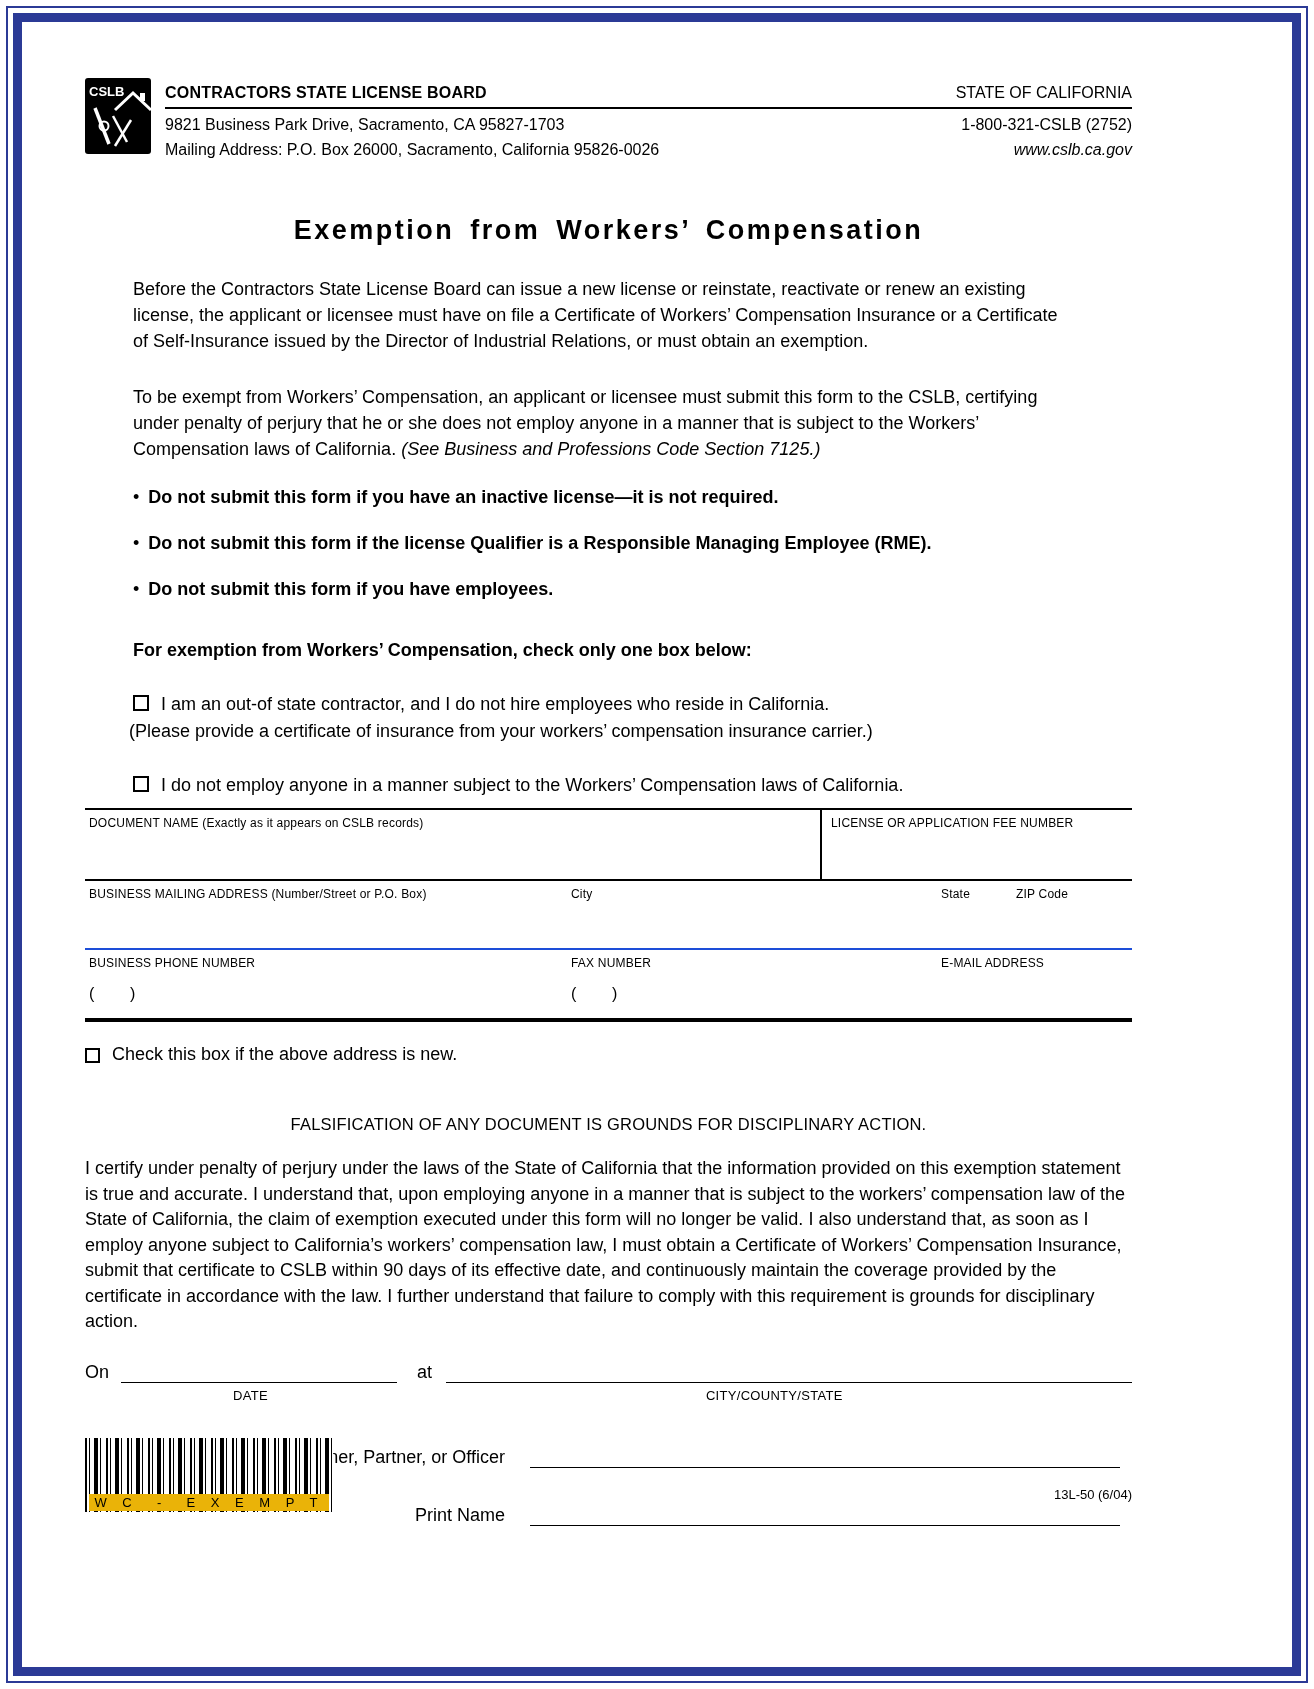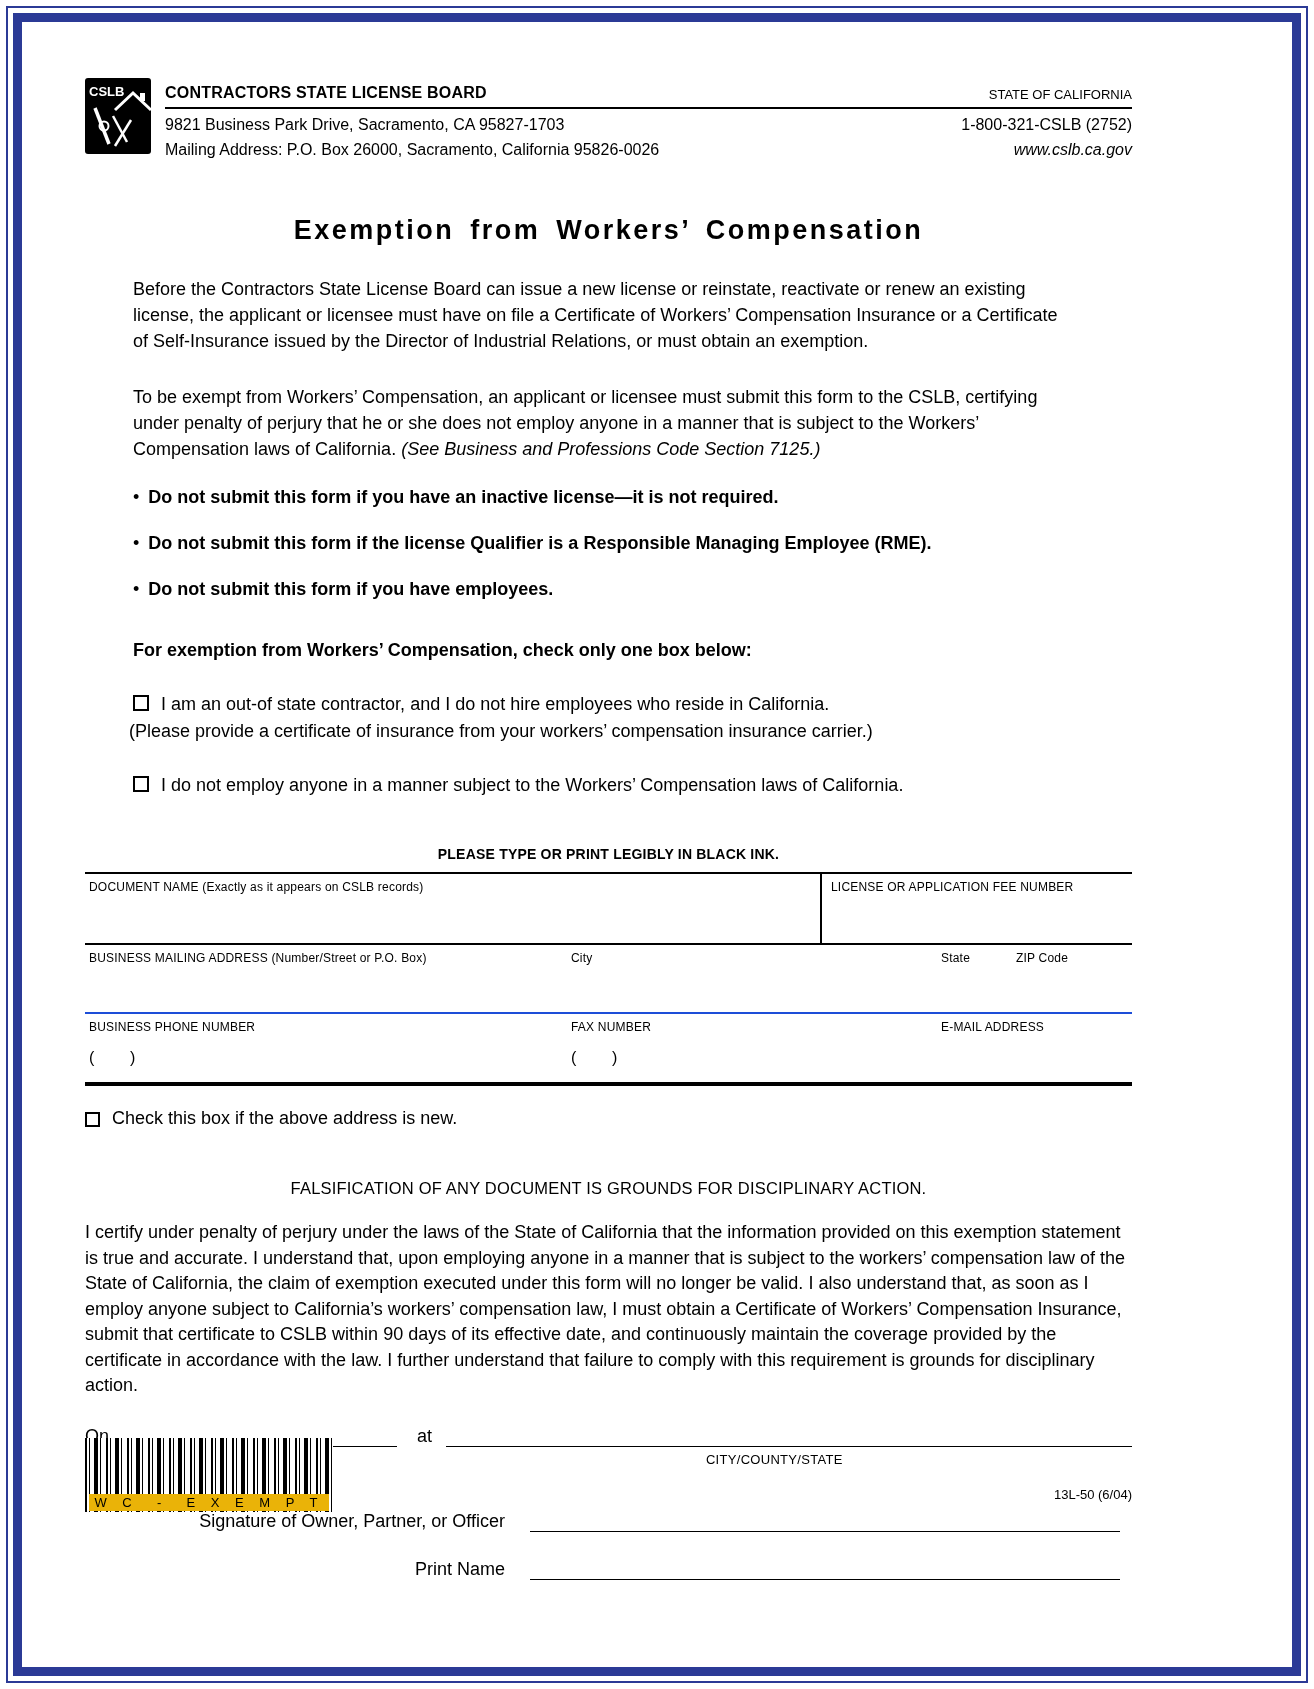--- a/index.html
+++ b/index.html
@@ -35,21 +35,21 @@
 
   
   .header { display: flex; margin-top: 78px; }
   .logo { width: 66px; height: 76px; flex: none; margin-right: 14px; }
   .header-text { flex: 1; padding-top: 6px; }
   .header-row1 {
     display: flex; justify-content: space-between; align-items: flex-end;
     padding-bottom: 5px; border-bottom: 2px solid #000;
   }
   .board-name { font-weight: bold; font-size: 16px; letter-spacing: .2px; }
-  .state-name { font-size: 13px; margin-left: 16px; }
+  .state-name { font-size: 16px; margin-left: 16px; }
   .header-row2, .header-row3 {
     display: flex; justify-content: space-between;
     font-size: 16px; margin-top: 7px;
   }
   .website { font-style: italic; }
 
   
   .title {
     text-align: center;
     font-size: 27px;
@@ -135,21 +135,21 @@
   .u-line { border-bottom: 1.5px solid #000; cursor: text; }
   .date-line { width: 276px; margin-left: 12px; height: 22px; }
   .at-word { margin-left: 20px; }
   .ccs-line { flex: 1; margin-left: 14px; height: 22px; }
   .sig-sublabels { display: flex; font-size: 13px; margin-top: 5px; letter-spacing: .3px; }
   .date-caption { margin-left: 148px; }
   .ccs-caption { margin-left: 438px; }
 
   .sig-row2, .sig-row3 { display: flex; align-items: flex-end; font-size: 18px; }
   .sig-row2 { margin-top: 42px; }
-  .sig-row3 { margin-top: 25px; }
+  .sig-row3 { margin-top: 35px; }
   .sig-label { flex: 0 0 420px; text-align: right; }
   .sig-fill { flex: 1; margin-left: 25px; height: 23px; max-width: 590px; }
 
   
   .footer {
     position: absolute;
     left: 85px;
     width: 1047px;
     top: 1438px;
     display: flex;
@@ -243,21 +243,20 @@
       <span class="cb"></span>
       <span>I am an out-of state contractor, and I do not hire employees who reside in California.</span>
     </div>
     <div class="cb-sub">(Please provide a certificate of insurance from your workers’ compensation insurance carrier.)</div>
 
     <div class="cb-row">
       <span class="cb"></span>
       <span>I do not employ anyone in a manner subject to the Workers’ Compensation laws of California.</span>
     </div>
 
-    <div class="table-caption">PLEASE TYPE OR PRINT LEGIBLY IN BLACK INK.</div>
     <div class="form-table">
       <div class="ft-row ft-row1">
         <div class="ft-cell c-name">
           <div class="ft-label">DOCUMENT NAME  (Exactly as it appears on CSLB records)</div>
         </div>
         <div class="ft-cell c-license">
           <div class="ft-label">LICENSE OR APPLICATION FEE NUMBER</div>
         </div>
       </div>
       <div class="ft-row ft-row2">

